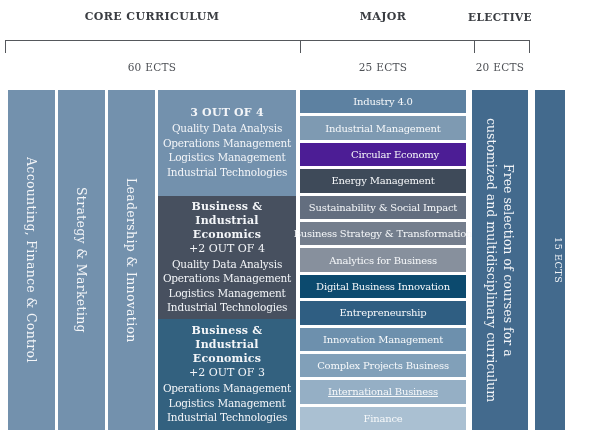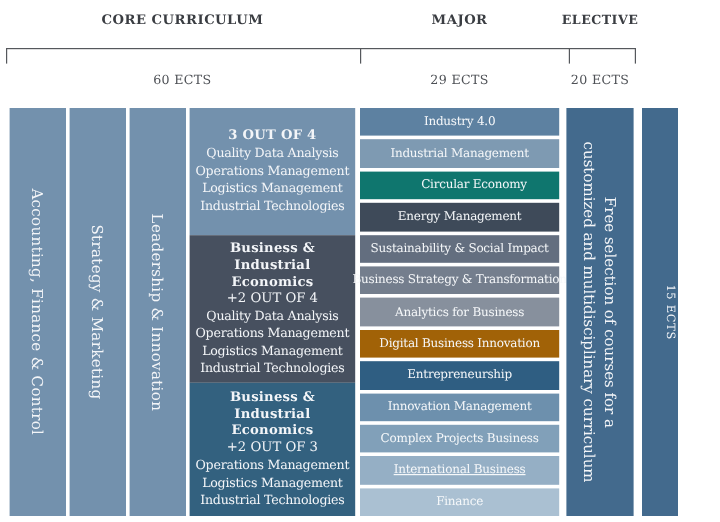--- a/index.html
+++ b/index.html
@@ -72,21 +72,21 @@
   <div class="hdr" id="hdr-major">MAJOR</div>
   <div class="hdr" id="hdr-elective">ELECTIVE</div>
 
   <div class="bracket-line"></div>
   <div class="tick" id="tick-1"></div>
   <div class="tick" id="tick-2"></div>
   <div class="tick" id="tick-3"></div>
   <div class="tick" id="tick-4"></div>
 
   <div class="ects" id="ects-core">60 ECTS</div>
-  <div class="ects" id="ects-major">29 ECTS</div>
+  <div class="ects" id="ects-major">25 ECTS</div>
   <div class="ects" id="ects-elective">20 ECTS</div>
 
   <div class="col pillar" id="pillar-0">
     <div class="vtext">Accounting, Finance &amp; Control</div>
   </div>
   <div class="col pillar" id="pillar-1">
     <div class="vtext">Strategy &amp; Marketing</div>
   </div>
   <div class="col pillar" id="pillar-2">
     <div class="vtext">Leadership &amp; Innovation</div>
@@ -121,26 +121,26 @@
           <div class="option-course">Operations Management</div>
           <div class="option-course">Logistics Management</div>
           <div class="option-course">Industrial Technologies</div>
         </div>
       </div>
     </div>
 
   <div class="col" id="major-rows">
       <div class="major-row" style="background: rgb(93, 129, 161);">Industry 4.0</div>
       <div class="major-row" style="background: rgb(126, 154, 178);">Industrial Management</div>
-      <div class="major-row" style="background: #0f766e; padding-left: 24px;">Circular Economy</div>
+      <div class="major-row" style="background: #4c1d95; padding-left: 24px;">Circular Economy</div>
       <div class="major-row" style="background: rgb(62, 74, 89);">Energy Management</div>
       <div class="major-row" style="background: rgb(99, 110, 127);">Sustainability &amp; Social Impact</div>
       <div class="major-row" style="background: rgb(116, 126, 141);">Business Strategy &amp; Transformation</div>
       <div class="major-row" style="background: rgb(135, 144, 157);">Analytics for Business</div>
-      <div class="major-row" style="background: #a16207;">Digital Business Innovation</div>
+      <div class="major-row" style="background: #0c4a6e;">Digital Business Innovation</div>
       <div class="major-row" style="background: rgb(47, 94, 130);">Entrepreneurship</div>
       <div class="major-row" style="background: rgb(109, 144, 173);">Innovation Management</div>
       <div class="major-row" style="background: rgb(129, 160, 185);">Complex Projects Business</div>
       <div class="major-row" style="background: rgb(149, 175, 197); text-decoration: underline;">International Business</div>
       <div class="major-row" style="background: rgb(170, 192, 210);">Finance</div>
     </div>
 
   <div class="col" id="elective">
     <div class="elective-text">
       <span class="elective-line">Free selection of courses for a</span>

